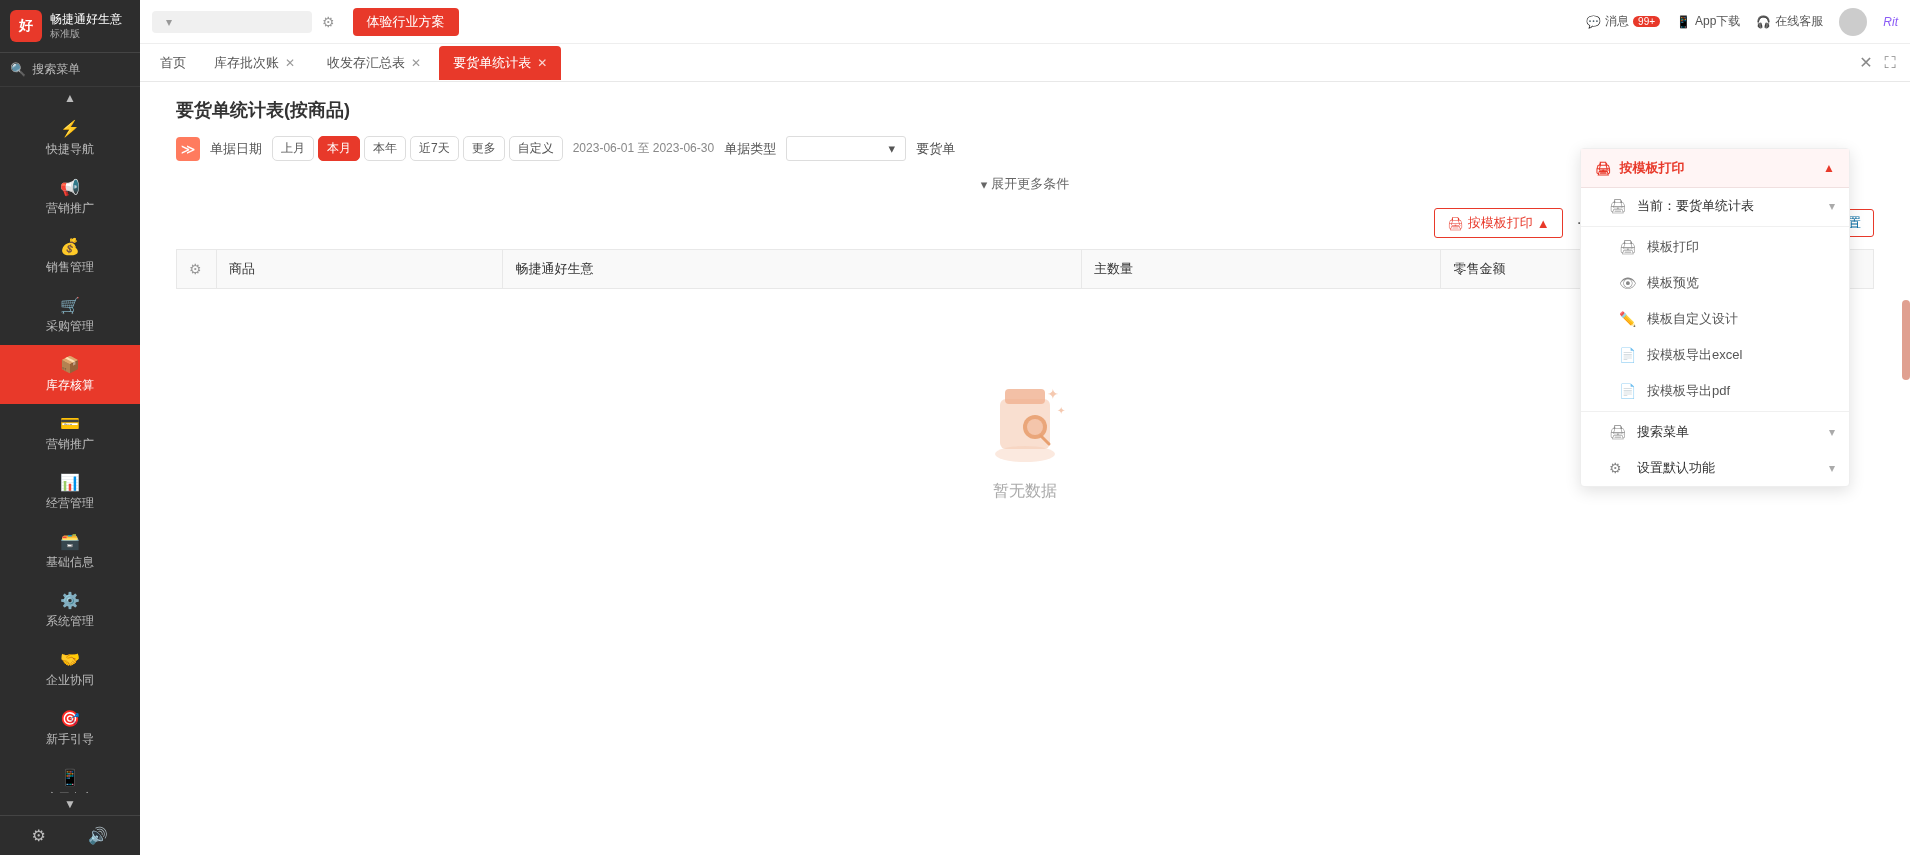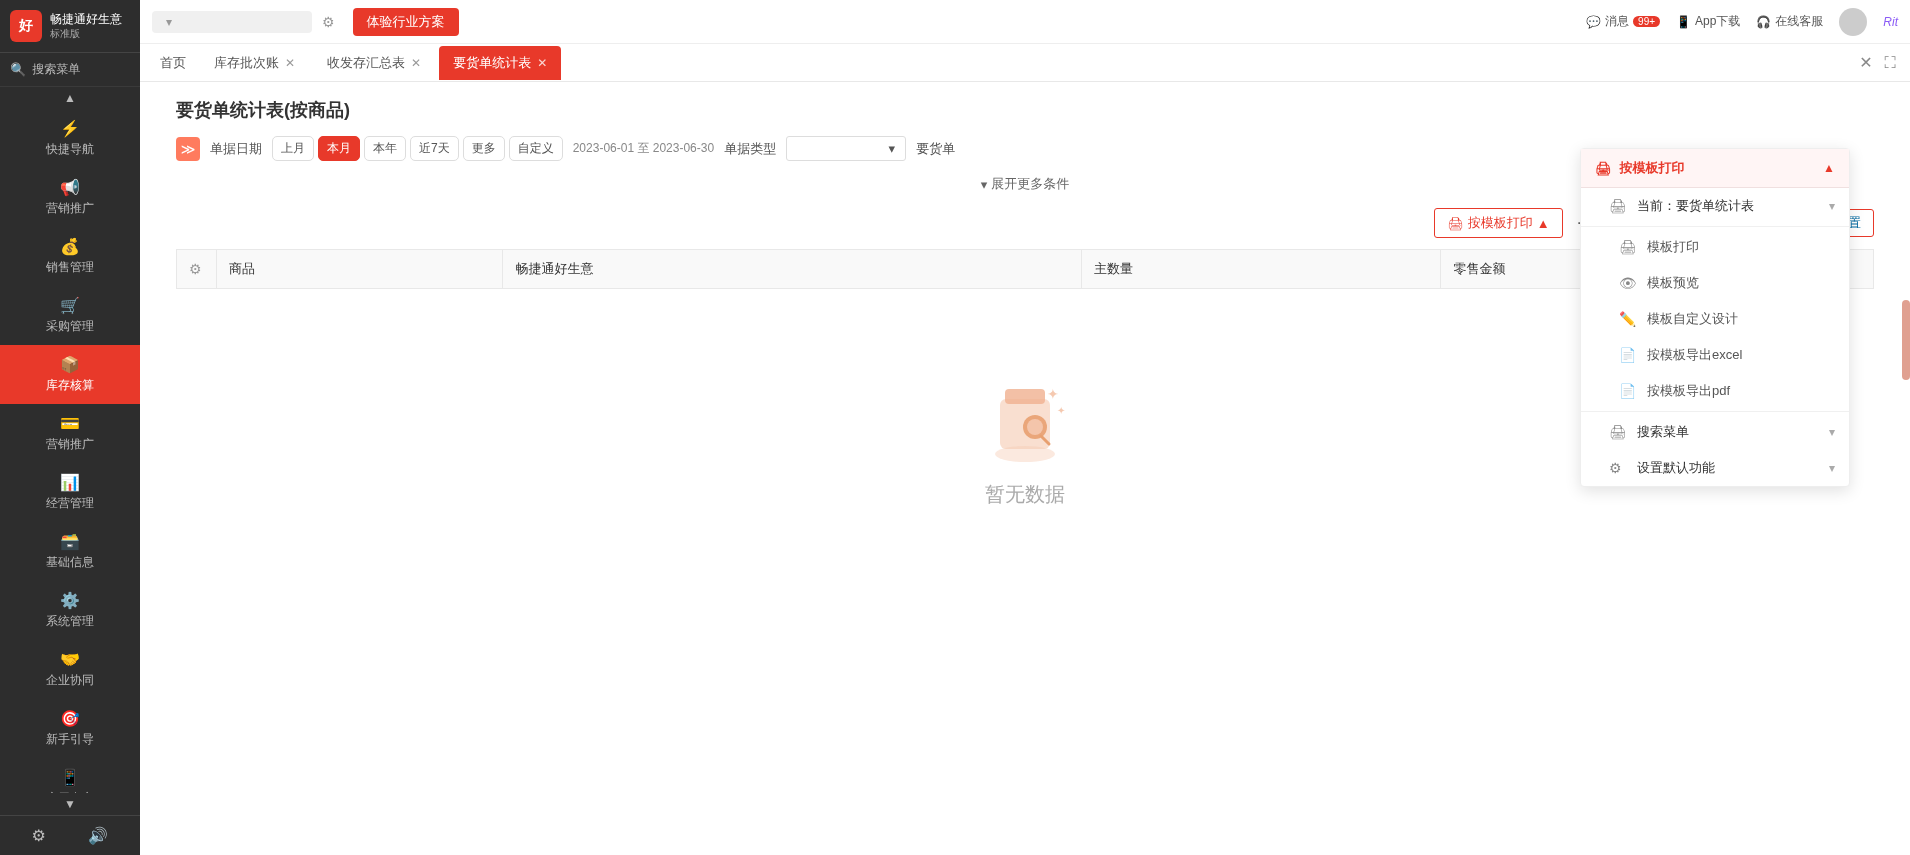--- a/index.html
+++ b/index.html
@@ -352,21 +352,21 @@
       align-items: center;
       justify-content: center;
       padding: 80px 0;
       color: #aaa;
     }
     .empty-icon {
       width: 100px;
       height: 100px;
       margin-bottom: 12px;
     }
-    .empty-text { font-size: 20px; color: #aaa; }
+    .empty-text { font-size: 16px; color: #aaa; }
     .template-print-dropdown {
       position: absolute;
       top: 148px;
       right: 60px;
       width: 270px;
       background: #fff;
       border: 1px solid #eee;
       border-radius: 4px;
       box-shadow: 0 4px 16px rgba(0,0,0,0.12);
       z-index: 200;

